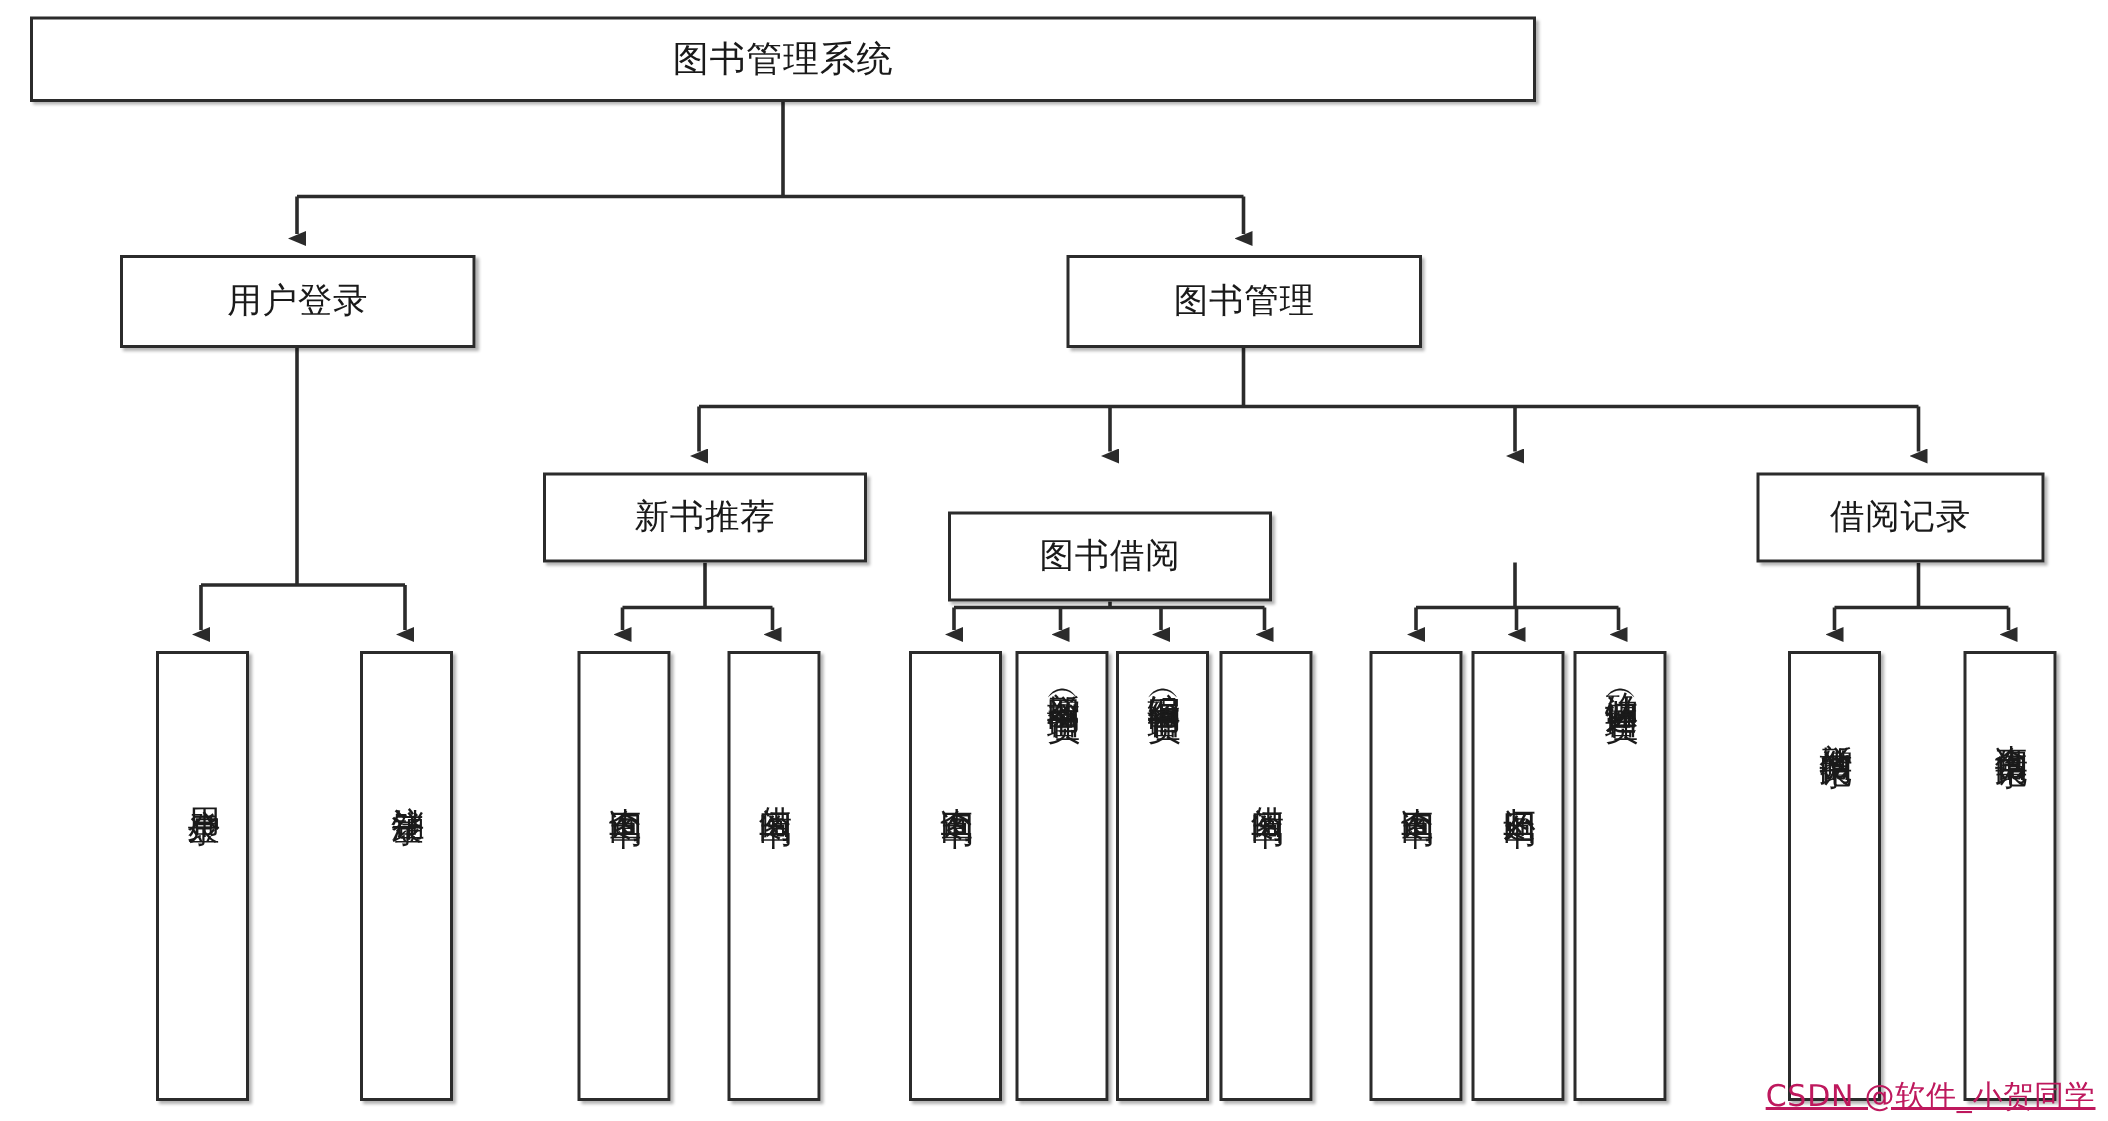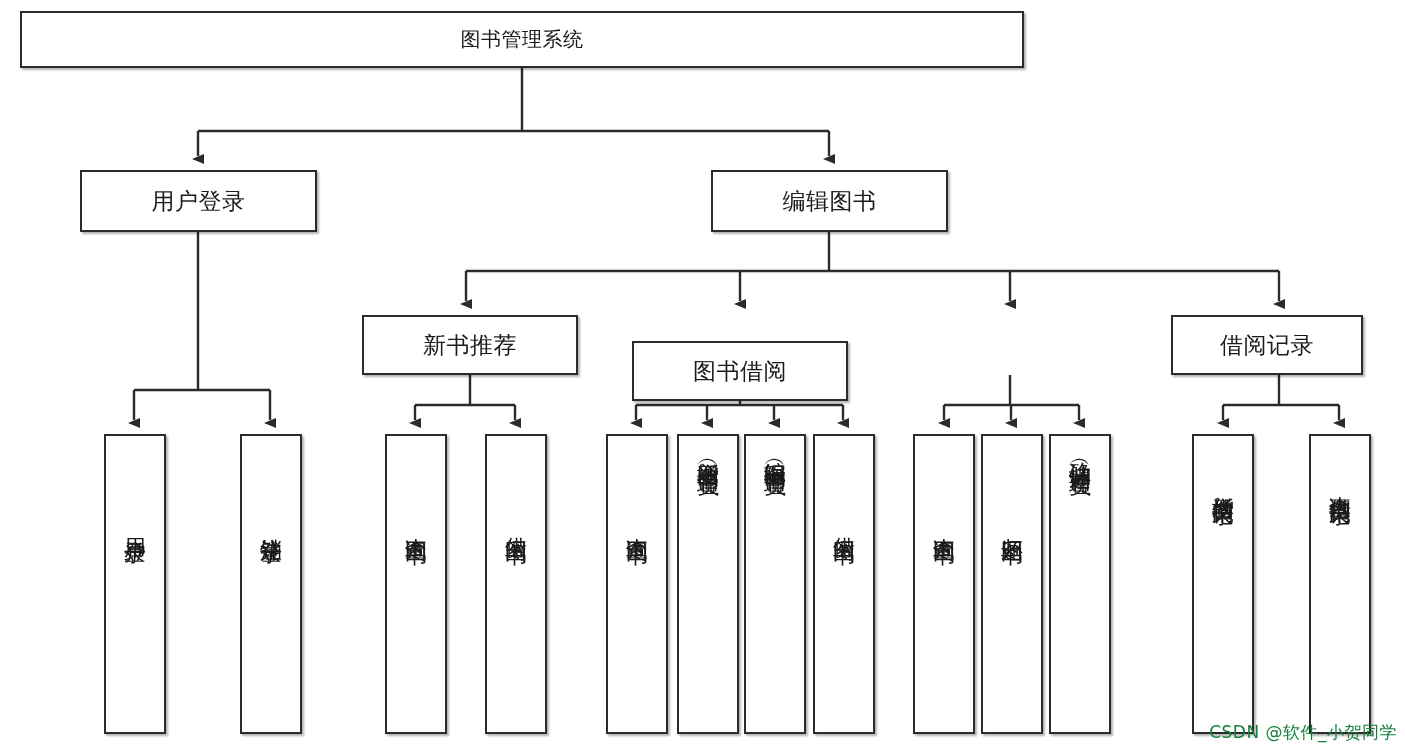--- a/index.html
+++ b/index.html
@@ -44,44 +44,45 @@
     line-height: 1.14;
     letter-spacing: 0.5px;
     white-space: pre-line;
   }
   
   .node.h .label {
     writing-mode: horizontal-tb;
     font-size: 23px;
   }
   .node.root .label {
-    font-size: 20px;
+    font-size: 24px;
   }
   
   .node.v {
     align-items: flex-start;
     padding-top: 0px;
   }
   .node.v .label {
     writing-mode: vertical-rl;
     text-orientation: upright;
     font-size: 22px;
     letter-spacing: 2px;
     line-height: 1;
     margin: 0 auto;
   }
   .watermark {
     position: absolute;
     right: 8px;
     bottom: 3px;
-    font-size: 17px;
-    color: #15803d;
+    font-size: 20px;
+    color: #be185d;
     letter-spacing: 0.5px;
     z-index: 3;
     white-space: nowrap;
+    text-decoration: underline;
   }
 </style>
 </head>
 <body>
 
 <div id="canvas">
 
   <svg id="edges" viewBox="0 0 1405 747" xmlns="http://www.w3.org/2000/svg">
     <defs>
       <marker id="arrow" markerWidth="10" markerHeight="12" refX="2" refY="6" orient="auto" markerUnits="userSpaceOnUse">
@@ -138,21 +139,21 @@
 
   <div class="node h root" style="left:20px; top:11px; width:1004px; height:57px;">
     <span class="label">图书管理系统</span>
   </div>
 
   <div class="node h" style="left:80px; top:170px; width:237px; height:62px;">
     <span class="label">用户登录</span>
   </div>
 
   <div class="node h" style="left:711px; top:170px; width:237px; height:62px;">
-    <span class="label">编辑图书</span>
+    <span class="label">图书管理</span>
   </div>
 
   <div class="node h" style="left:362px; top:315px; width:216px; height:60px;">
     <span class="label">新书推荐</span>
   </div>
 
   <div class="node h" style="left:632px; top:315px; width:216px; height:60px;margin-top:26px;">
     <span class="label">图书借阅</span>
   </div>
 

